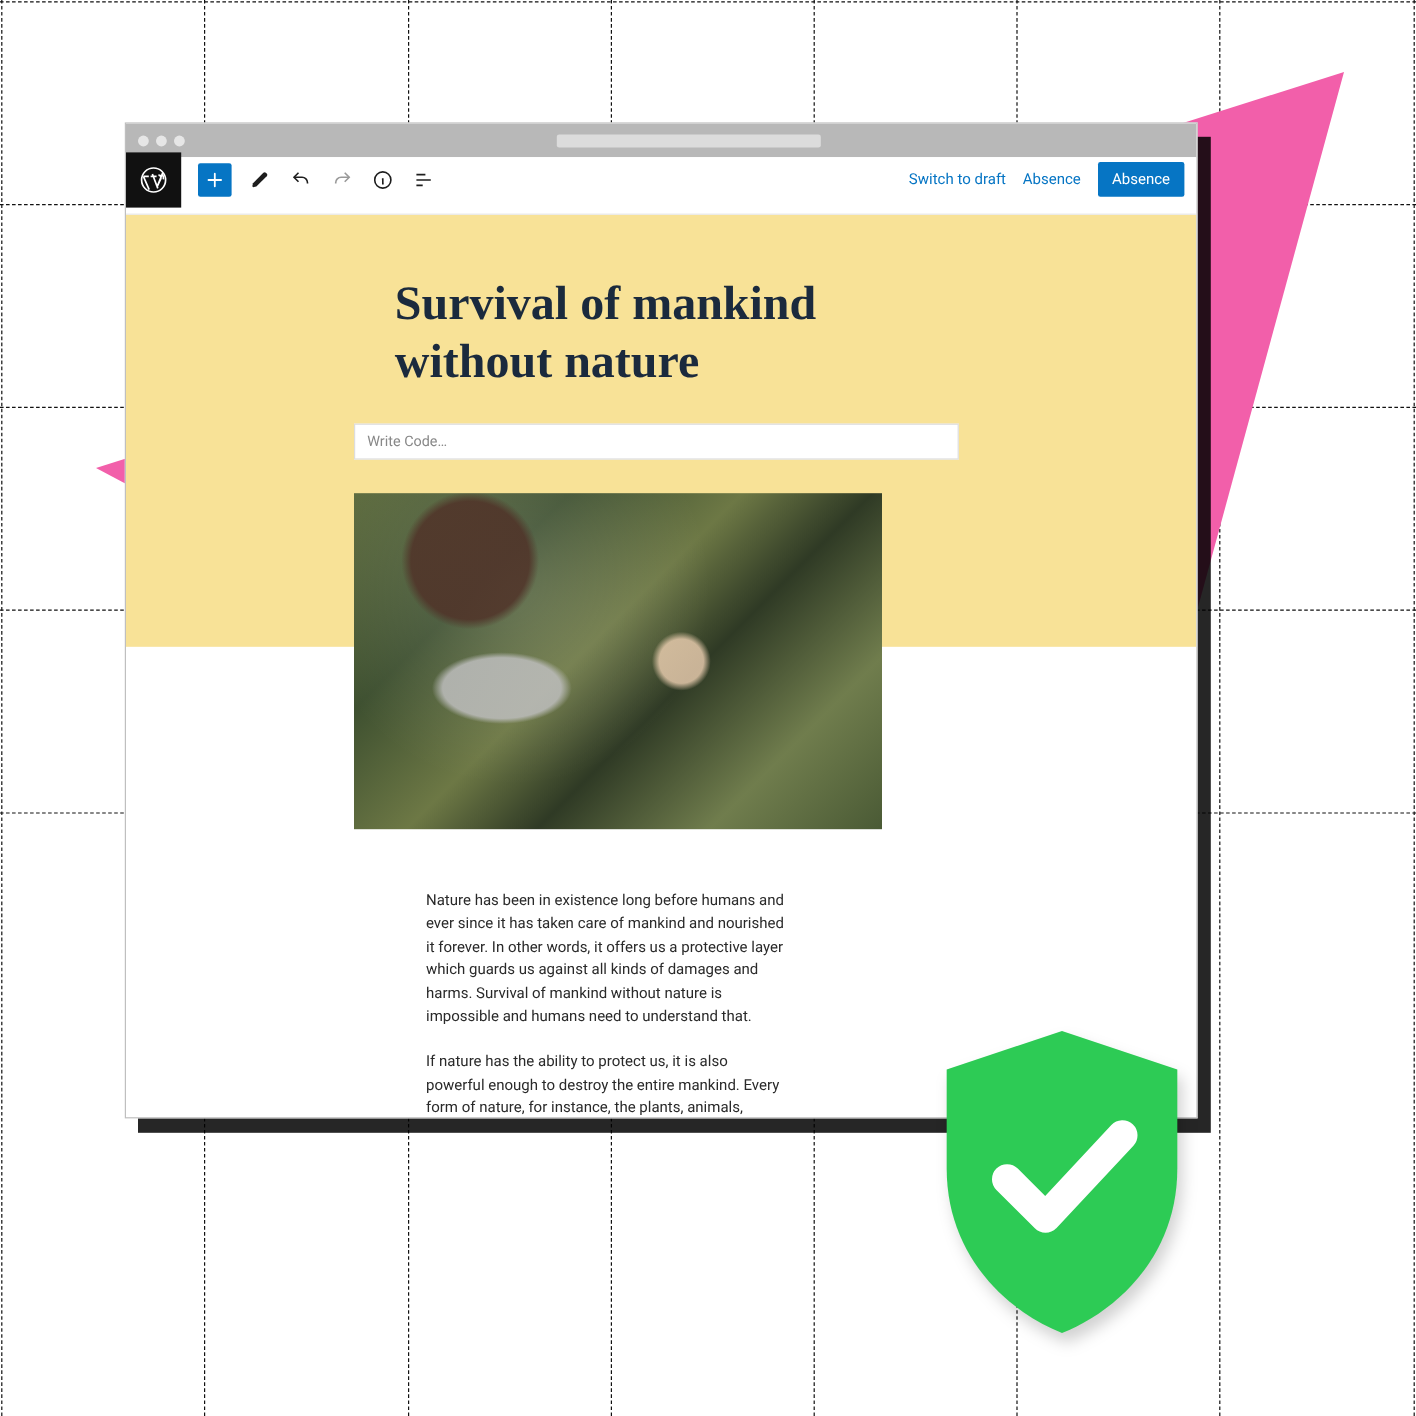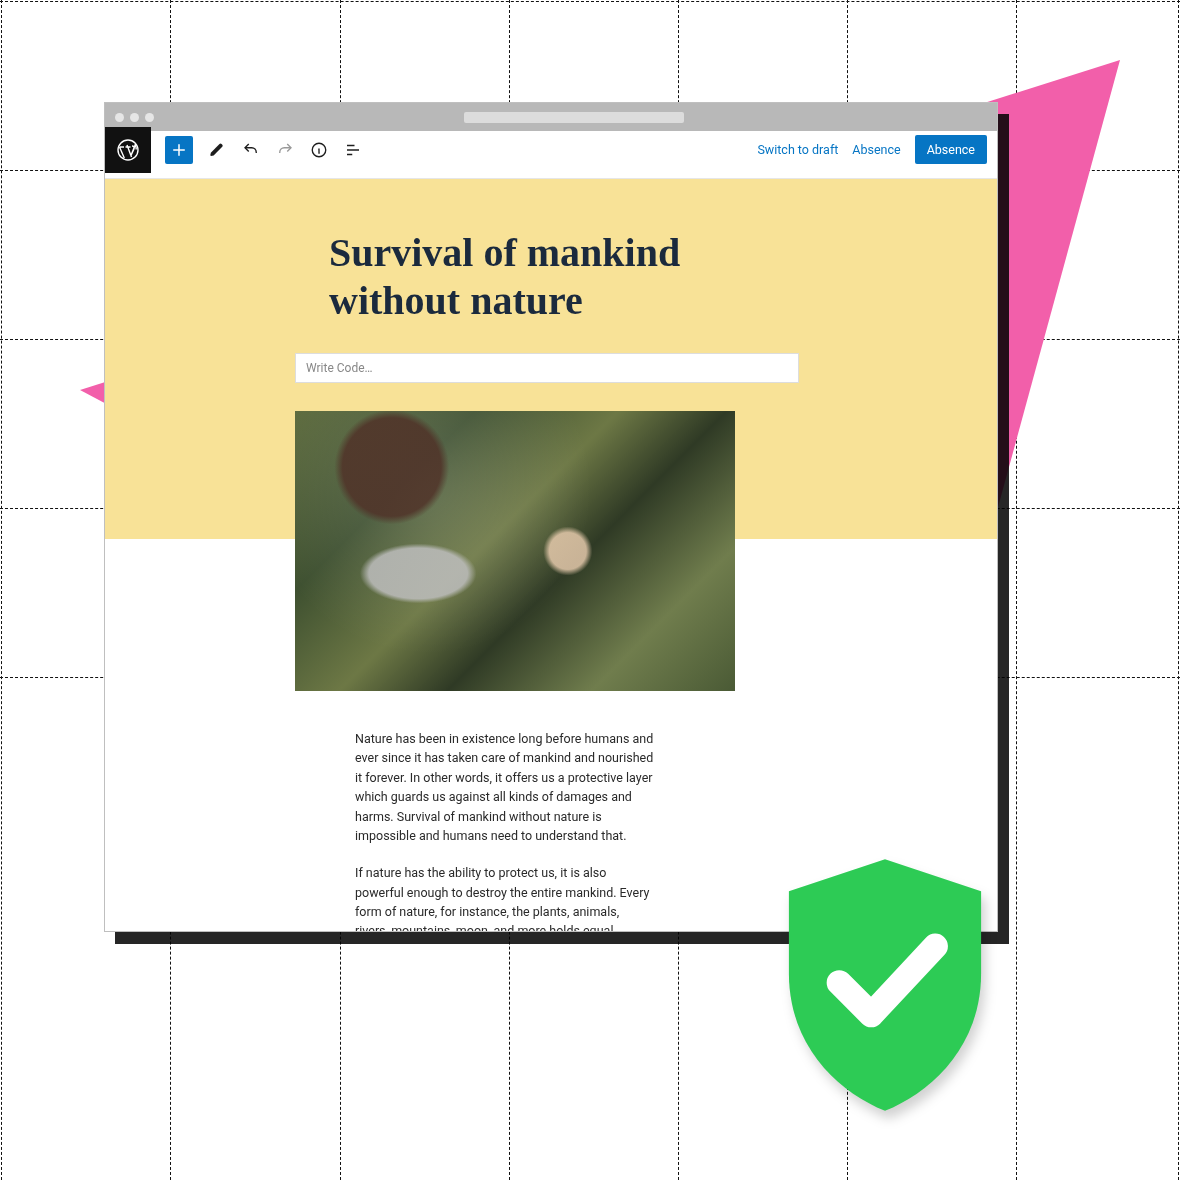--- a/index.html
+++ b/index.html
@@ -174,21 +174,21 @@
   }
   .photo::after{
     content:"";
     position:absolute; inset:0;
     background:
       radial-gradient(ellipse at 28% 58%, rgba(190,190,190,0.85) 0 11%, transparent 13%),
       radial-gradient(circle at 62% 50%, rgba(240,210,180,0.8) 0 6%, transparent 8%),
       radial-gradient(circle at 22% 20%, rgba(80,50,40,0.85) 0 12%, transparent 14%);
   }
   .body-text {
-    margin-top: 38px;
+    margin-top: 50px;
     padding-left: 60px;
     max-width: 360px;
     font-size: 12.5px;
     line-height: 1.55;
     color: #2a2a2a;
   }
   .body-text p { margin-bottom: 18px; }
 
   .shield {
     position: absolute;

